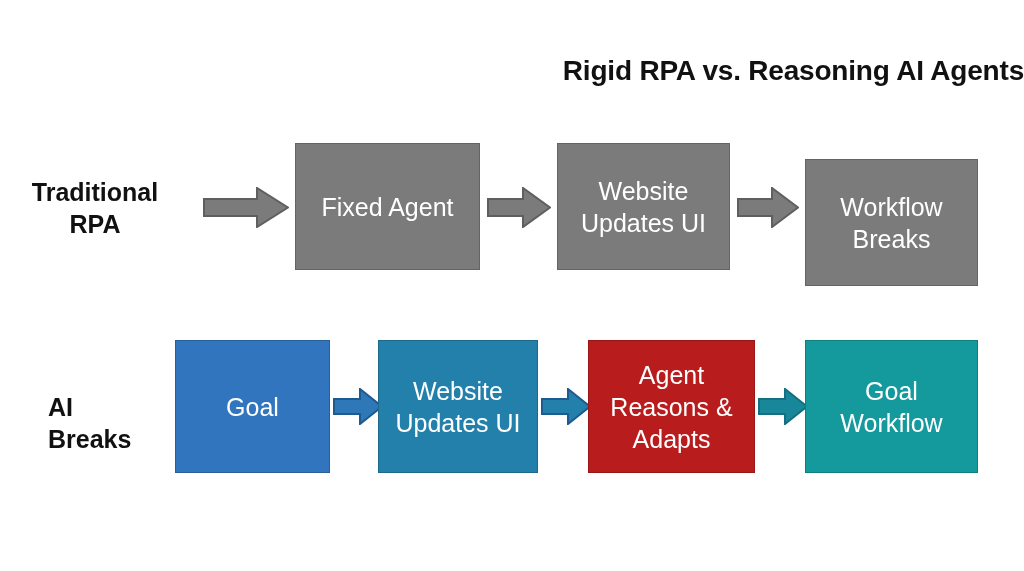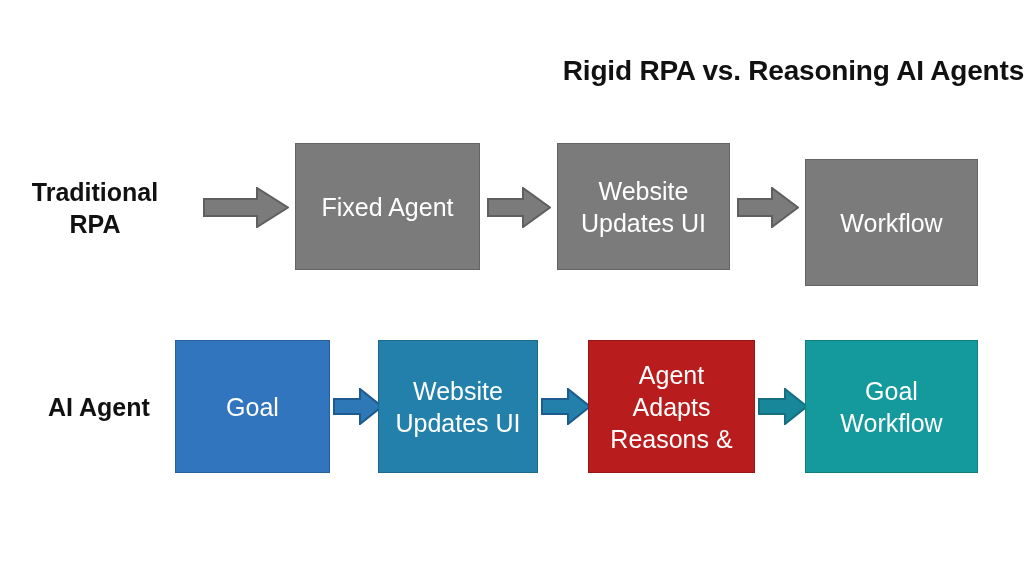--- a/index.html
+++ b/index.html
@@ -143,25 +143,26 @@
 
   <div class="arrow a-r1-3">
     <svg viewBox="0 0 62 41" width="62" height="41" aria-hidden="true">
       <polygon points="1,12 35,12 35,1 61,20.5 35,40 35,29 1,29" fill="#7b7b7b" stroke="#5f5f5f" stroke-width="2"></polygon>
     </svg>
   </div>
 
   <div class="box gray b-workflow-breaks">
     <span>
       <span class="box-text">Workflow</span>
+      <span class="box-text">Breaks</span>
     </span>
   </div>
 
   <div class="row-label agent">
-    <span>AI Agent</span>
+    <span>AI Breaks</span>
   </div>
 
   <div class="box b-goal-defined">
     <span>
       <span class="box-text">Goal</span>
     </span>
   </div>
 
   <div class="arrow a-r2-1">
     <svg viewBox="0 0 50 37" width="50" height="37" aria-hidden="true">
@@ -178,22 +179,22 @@
 
   <div class="arrow a-r2-2">
     <svg viewBox="0 0 50 37" width="50" height="37" aria-hidden="true">
       <polygon points="1,11 27,11 27,1 49,18.5 27,36 27,26 1,26" fill="#2380ab" stroke="#1c5a8f" stroke-width="2"></polygon>
     </svg>
   </div>
 
   <div class="box b-agent-reasons">
     <span>
       <span class="box-text">Agent</span>
+      <span class="box-text">Reasons &amp;</span>
       <span class="box-text">Adapts</span>
-      <span class="box-text">Reasons &amp;</span>
     </span>
   </div>
 
   <div class="arrow a-r2-3">
     <svg viewBox="0 0 50 37" width="50" height="37" aria-hidden="true">
       <polygon points="1,11 27,11 27,1 49,18.5 27,36 27,26 1,26" fill="#19879a" stroke="#156f80" stroke-width="2"></polygon>
     </svg>
   </div>
 
   <div class="box b-goal-completed">

